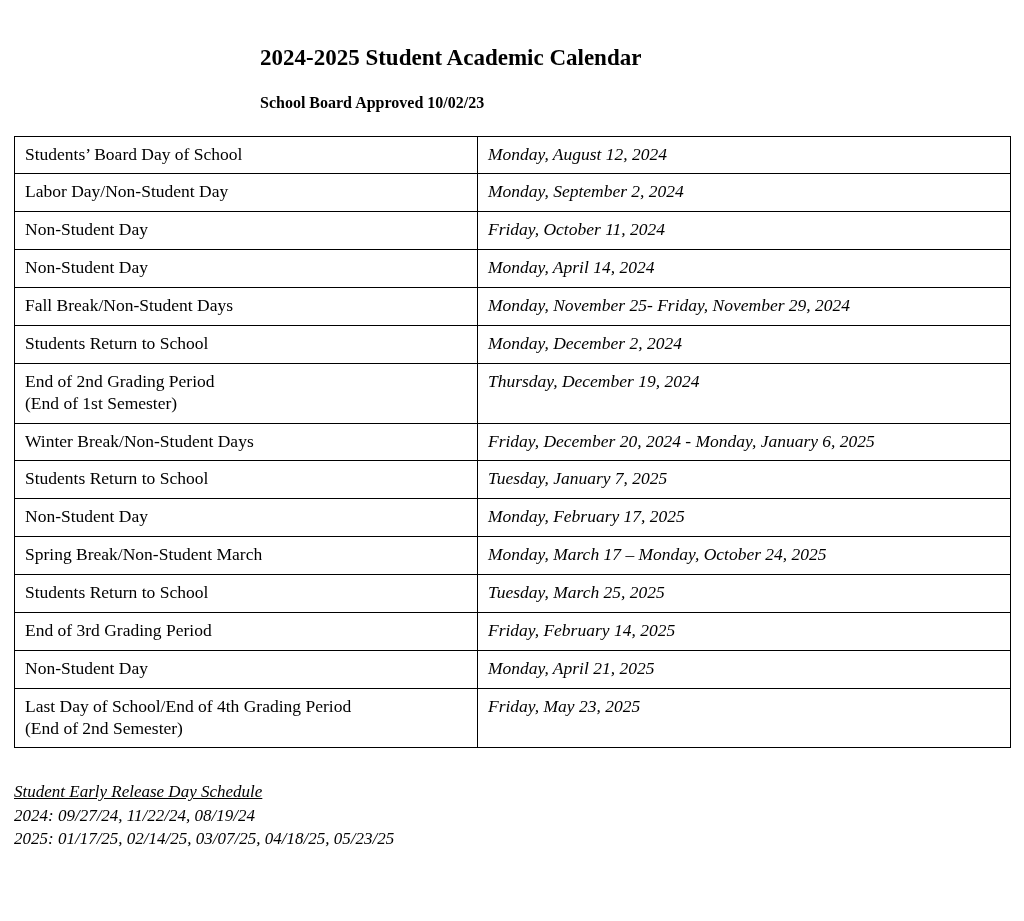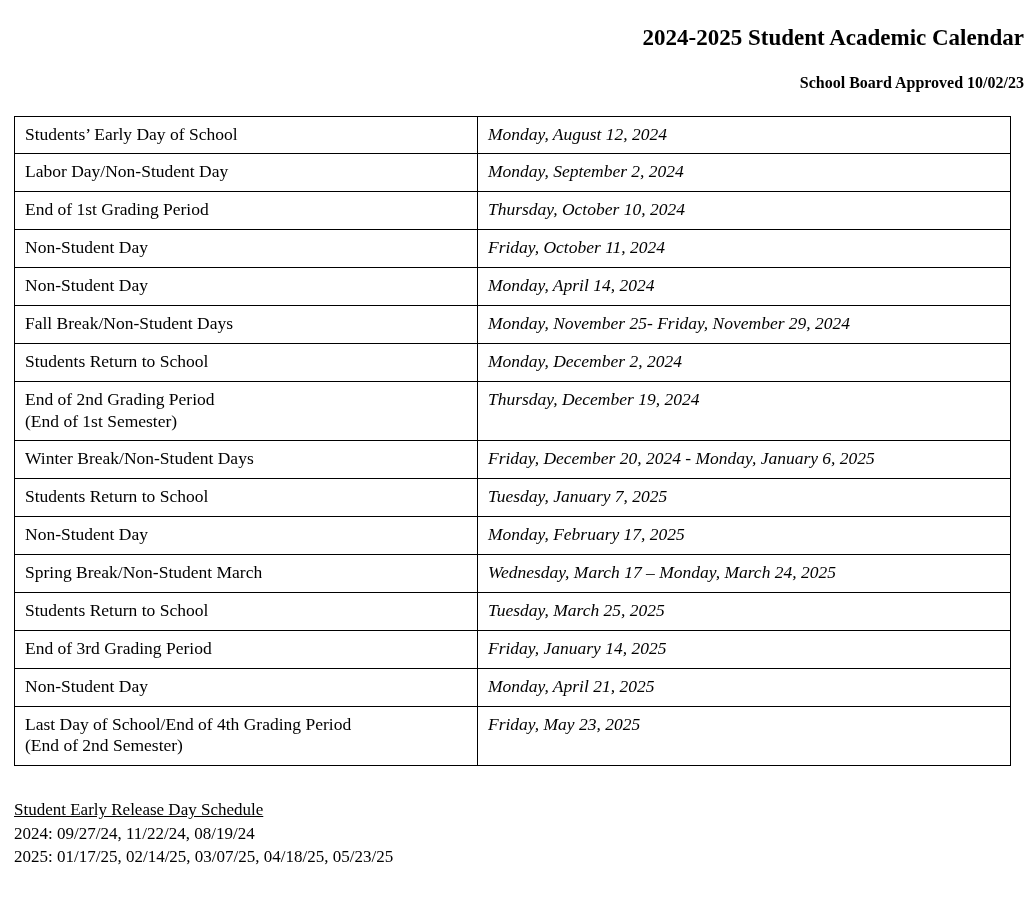--- a/index.html
+++ b/index.html
@@ -10,23 +10,22 @@
     color: #000000;
   }
   .page {
     position: relative;
     width: 1024px;
     height: 921px;
     background: #ffffff;
     overflow: hidden;
   }
   .header {
-    padding-top: 24px;
+    padding-top: 44px;
     padding-left: 260px;
-    text-align: right;
   }
   .title {
     font-size: 23px;
     font-weight: bold;
     line-height: 1.25;
   }
   .subtitle {
     font-size: 16px;
     font-weight: bold;
     line-height: 1.3;
@@ -46,51 +45,48 @@
     vertical-align: top;
     padding: 7px 10px 8px 10px;
   }
   td.event-col { width: 463px; white-space: pre-line; }
   td.date-col  { width: 533px; font-style: italic; }
   .footer {
     margin-left: 14px;
     margin-top: 32px;
     font-size: 17px;
     line-height: 1.38;
+    font-style: italic;
   }
   .footer-heading {
     text-decoration: underline;
   }
 </style>
 </head>
 <body>
 
 <div class="page">
 
   <div class="header">
     <div class="title">2024-2025 Student Academic Calendar</div>
     <div class="subtitle">School Board Approved 10/02/23</div>
   </div>
 
   <table class="calendar">
     <tbody>
     <tr>
-      <td class="event-col">Students’ Early Day of School</td>
+      <td class="event-col">Students’ Board Day of School</td>
       <td class="date-col">Monday, August 12, 2024</td>
     </tr>
 
     <tr>
       <td class="event-col">Labor Day/Non-Student Day</td>
       <td class="date-col">Monday, September 2, 2024</td>
     </tr>
 
-    <tr>
-      <td class="event-col">End of 1st Grading Period</td>
-      <td class="date-col">Thursday, October 10, 2024</td>
-    </tr>
 
     <tr>
       <td class="event-col">Non-Student Day</td>
       <td class="date-col">Friday, October 11, 2024</td>
     </tr>
 
     <tr>
       <td class="event-col">Non-Student Day</td>
       <td class="date-col">Monday, April 14, 2024</td>
     </tr>
@@ -122,31 +118,31 @@
     </tr>
 
 
     <tr>
       <td class="event-col">Non-Student Day</td>
       <td class="date-col">Monday, February 17, 2025</td>
     </tr>
 
     <tr>
       <td class="event-col">Spring Break/Non-Student March</td>
-      <td class="date-col">Wednesday, March 17 – Monday, March 24, 2025</td>
+      <td class="date-col">Monday, March 17 – Monday, October 24, 2025</td>
     </tr>
 
     <tr>
       <td class="event-col">Students Return to School</td>
       <td class="date-col">Tuesday, March 25, 2025</td>
     </tr>
 
     <tr>
       <td class="event-col">End of 3rd Grading Period</td>
-      <td class="date-col">Friday, January 14, 2025</td>
+      <td class="date-col">Friday, February 14, 2025</td>
     </tr>
 
     <tr>
       <td class="event-col">Non-Student Day</td>
       <td class="date-col">Monday, April 21, 2025</td>
     </tr>
 
     <tr>
       <td class="event-col">Last Day of School/End of 4th Grading Period
 (End of 2nd Semester)</td>

